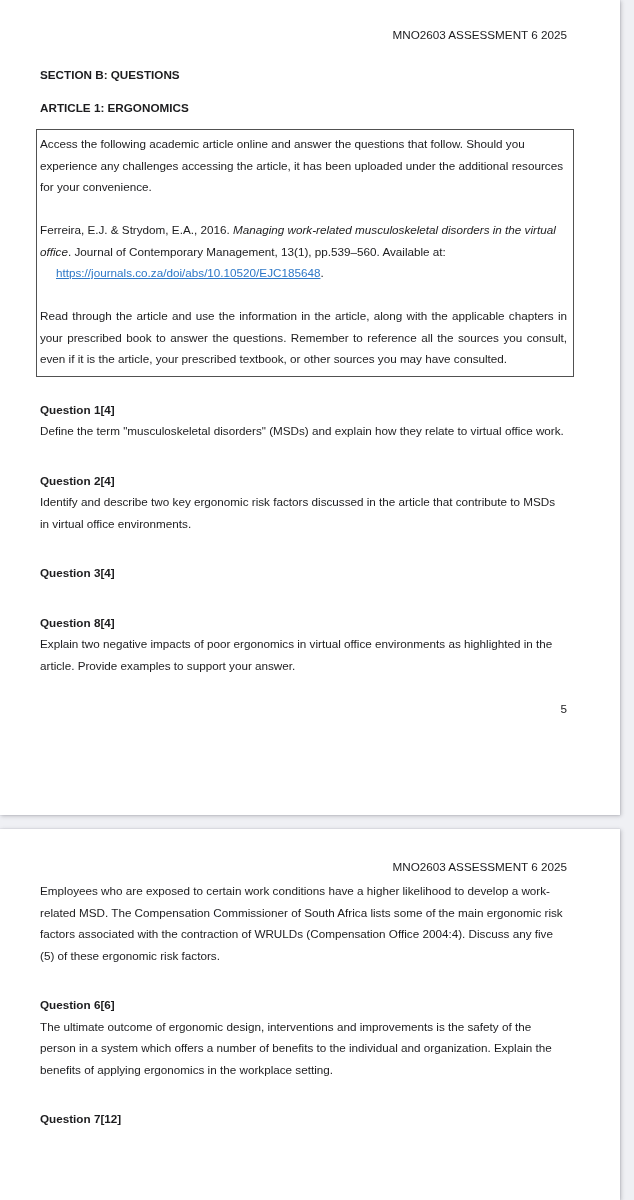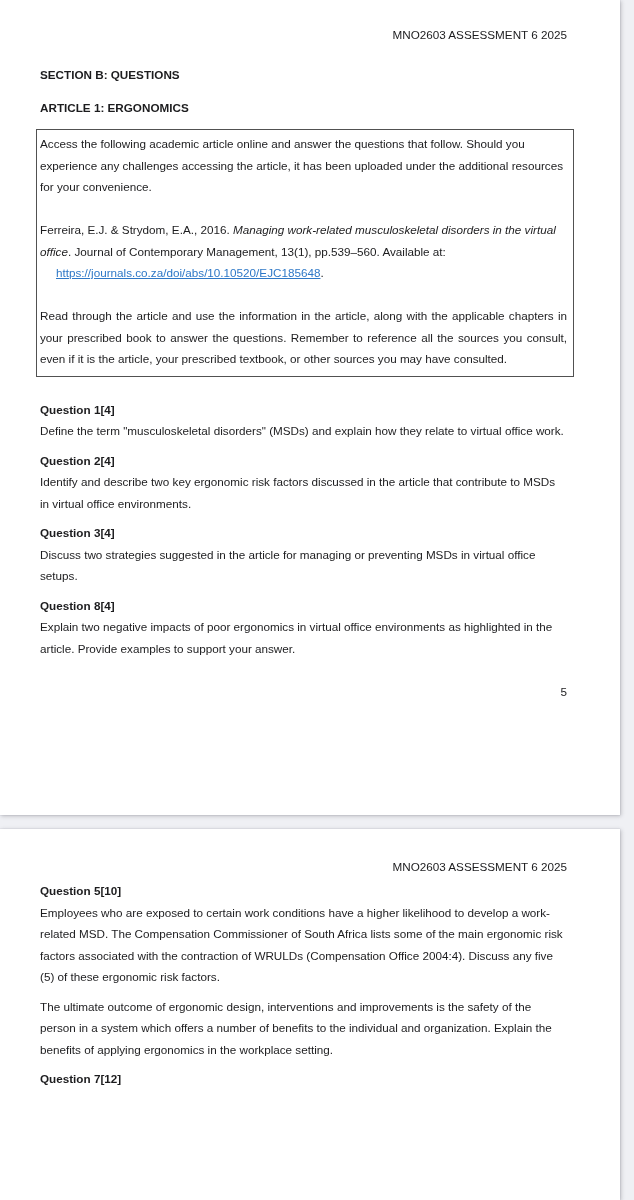--- a/index.html
+++ b/index.html
@@ -41,21 +41,21 @@
     margin: 11px -7px 16px -4px;
     padding: 3px 6px 6px 3px;
   }
   .box-para { margin: 0; }
   .box-para + .box-para { margin-top: 21.5px; }
   .justify { text-align: justify; }
   .italic { font-style: italic; }
 
   a.doc-link { color: #2e78c7; text-decoration: underline; cursor: pointer; padding-left: 16px; }
 
-  .q-block { margin-top: 8px; }
+  .q-block { margin-top: 28px; }
   .q-block.first { margin-top: 22px; }
   #page2 .q-block.first { margin-top: 5px; }
   .q-head { display: flex; font-weight: bold; }
   .q-text { margin: 0; }
 
   .page-num { text-align: right; margin-top: 22px; }
 </style>
 </head>
 <body>
 
@@ -89,21 +89,20 @@
           <span>[4]</span>
         </div>
         <p class="q-text">Identify and describe two key ergonomic risk factors discussed in the article that contribute to MSDs in virtual office environments.</p>
       </div>
 
       <div class="q-block">
         <div class="q-head">
           <span>Question 3</span>
           <span>[4]</span>
         </div>
-        <p class="q-text">Discuss two strategies suggested in the article for managing or preventing MSDs in virtual office setups.</p>
       </div>
 
       <div class="q-block">
         <div class="q-head">
           <span>Question 8</span>
           <span>[4]</span>
         </div>
         <p class="q-text">Explain two negative impacts of poor ergonomics in virtual office environments as highlighted in the article. Provide examples to support your answer.</p>
       </div>
 
@@ -111,28 +110,28 @@
     </div>
   </div>
 
   <div class="page-gap"></div>
 
   <div class="page" id="page2">
     <div class="inner">
       <div class="doc-header">MNO2603 ASSESSMENT 6 2025</div>
 
       <div class="q-block first">
-        <div class="q-head">
-          <span>Question 5</span>
-          <span>[10]</span>
-        </div>
         <p class="q-text">Employees who are exposed to certain work conditions have a higher likelihood to develop a work-related MSD. The Compensation Commissioner of South Africa lists some of the main ergonomic risk factors associated with the contraction of WRULDs (Compensation Office 2004:4). Discuss any five (5) of these ergonomic risk factors.</p>
       </div>
 
       <div class="q-block">
+        <div class="q-head">
+          <span>Question 6</span>
+          <span>[6]</span>
+        </div>
         <p class="q-text">The ultimate outcome of ergonomic design, interventions and improvements is the safety of the person in a system which offers a number of benefits to the individual and organization. Explain the benefits of applying ergonomics in the workplace setting.</p>
       </div>
 
       <div class="q-block">
         <div class="q-head">
           <span>Question 7</span>
           <span>[12]</span>
         </div>
       </div>
     </div>

